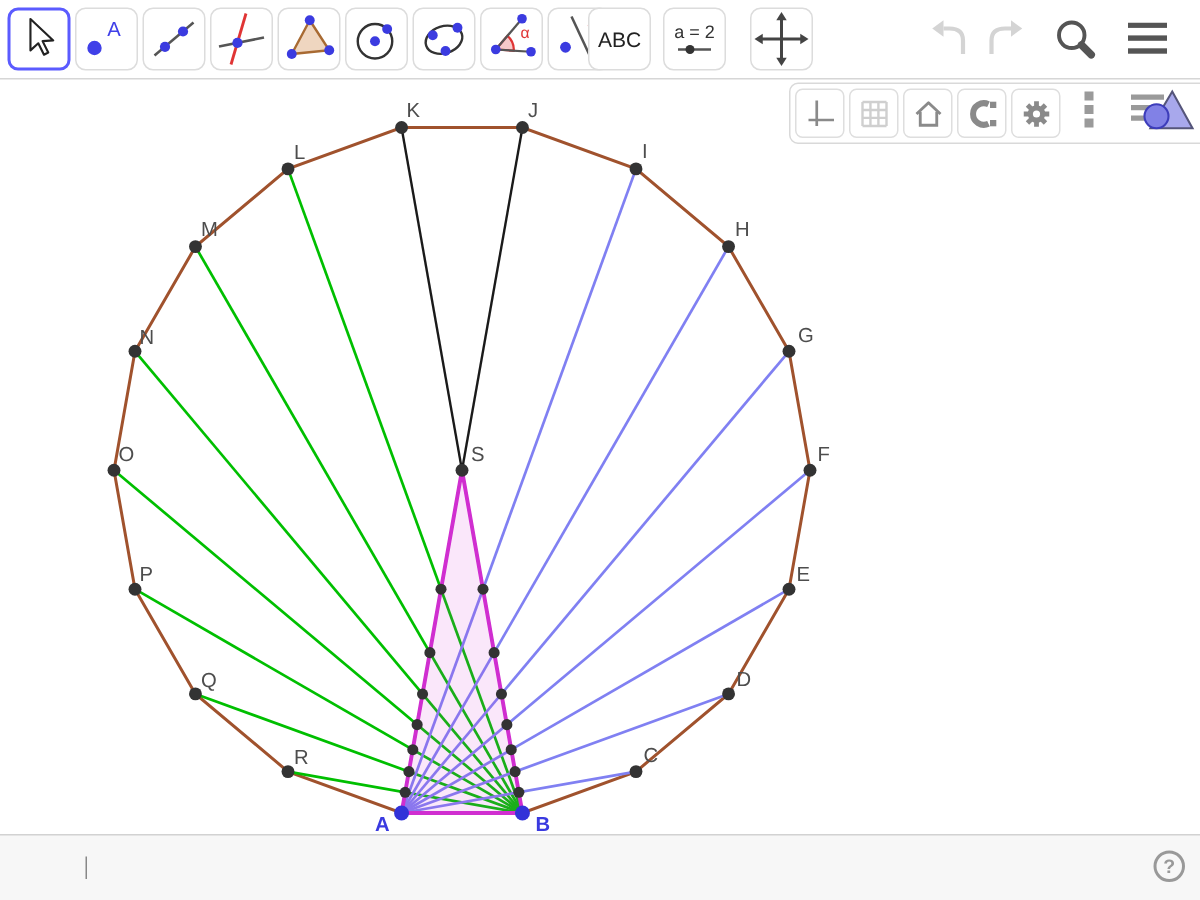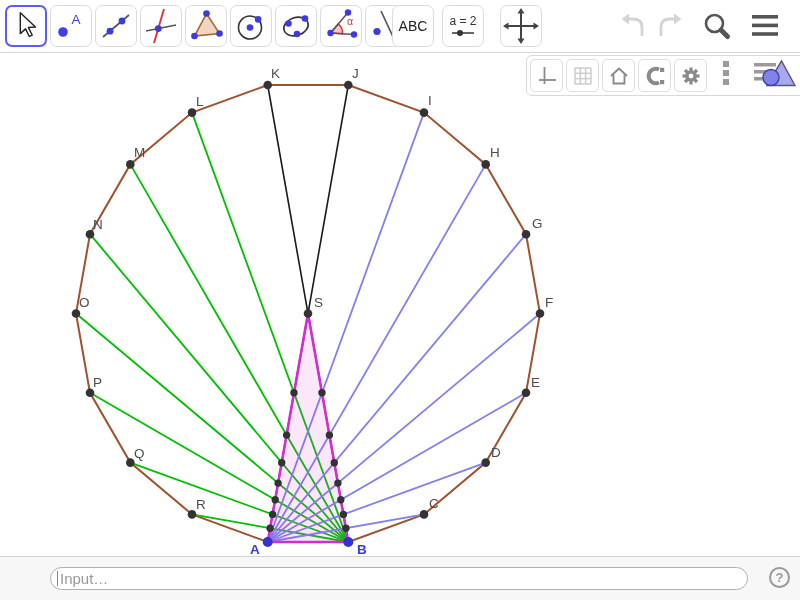--- a/index.html
+++ b/index.html
@@ -310,20 +310,19 @@
     <svg width="46" height="34" viewBox="0 0 46 34">
       <rect x="2" y="5" width="22" height="3.5" fill="#9a9a9a"></rect>
       <rect x="2" y="12" width="22" height="3.5" fill="#9a9a9a"></rect>
       <rect x="2" y="19" width="22" height="3.5" fill="#9a9a9a"></rect>
       <polygon points="15,27.5 43,27.5 29.5,3" fill="#a8a8ec" stroke="#55557a" stroke-width="1.4"></polygon>
       <circle cx="19" cy="19.5" r="8" fill="#8181e6" stroke="#3d3dbb" stroke-width="1.4"></circle>
     </svg>
   </button>
 
   <div class="ftr">
-    <input class="inpt" type="text" value="" placeholder="Input…" style="">
     <div class="caret"></div>
     <div class="help">
       <span>?</span>
     </div>
   </div>
 
 </div>
 
 </body></html>

